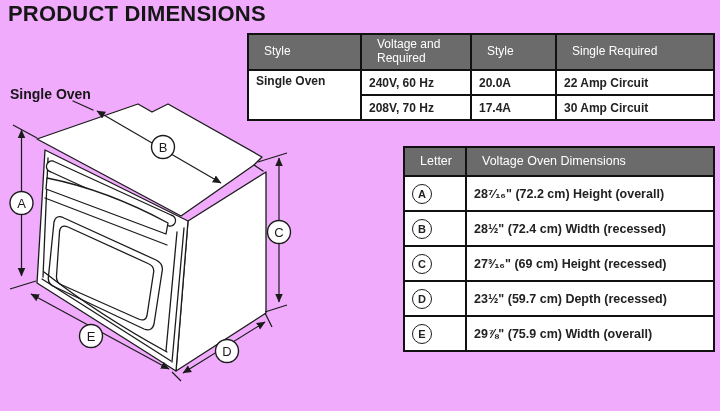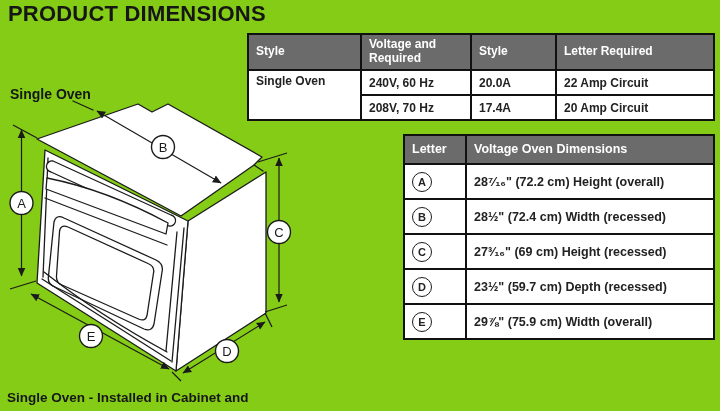--- a/index.html
+++ b/index.html
@@ -3,21 +3,21 @@
 <meta charset="utf-8">
 <style>
   :root{
     --header-bg:#6b6b6b;
     --header-fg:#ffffff;
     --line:#1b1b1b;
     --ink:#1b1b1b;
   }
   html,body{margin:0;padding:0;background:#fff;}
   .canvas{
-    position:relative;width:720px;height:411px;background:#84cc16;overflow:hidden;
+    position:relative;width:720px;height:411px;background:#f0abfc;overflow:hidden;
     font-family:"Liberation Sans","DejaVu Sans",sans-serif;color:var(--ink);
   }
   .page-title{
     position:absolute;left:8px;top:1px;margin:0;
     font-size:22px;font-weight:bold;letter-spacing:0.2px;color:#161616;
   }
   .oven-label{
     position:absolute;left:10px;top:86px;
     font-size:14px;font-weight:bold;color:#161616;
   }
@@ -29,25 +29,25 @@
   svg.drawing .ln{stroke:var(--line);stroke-width:1.3;fill:none;stroke-linejoin:round;stroke-linecap:round;}
   svg.drawing .face{stroke:var(--line);stroke-width:1.3;fill:#ffffff;stroke-linejoin:round;}
   svg.drawing .dim{stroke:var(--line);stroke-width:1.2;fill:none;}
   svg.drawing .callout{stroke:var(--line);stroke-width:1.4;fill:#ffffff;}
   svg.drawing text{font-family:"Liberation Sans","DejaVu Sans",sans-serif;font-size:13px;fill:var(--ink);text-anchor:middle;}
   table.spec{
     position:absolute;border-collapse:collapse;table-layout:fixed;
     background:#fff;font-size:12px;
   }
   table.power{left:247px;top:33px;width:466px;}
-  table.dims{left:403px;top:134px;width:310px;font-size:12.5px;}
+  table.dims{left:403px;top:146px;width:310px;font-size:12.5px;}
   .spec th{
     background:var(--header-bg);color:var(--header-fg);
     border:2px solid #111;text-align:left;vertical-align:middle;
-    padding:3px 7px;font-weight:bold;line-height:1.15;
+    padding:3px 15px;font-weight:normal;line-height:1.15;
   }
   .spec td{
     border:2px solid #111;padding:2px 7px;vertical-align:middle;
     font-weight:bold;color:#222;
   }
   table.power th{height:28px;}
   table.power td{height:19px;}
   table.power td.style-cell{vertical-align:top;padding-top:3px;}
   table.dims th{height:21px;}
   table.dims td{height:29px;}
@@ -134,34 +134,34 @@
         <col style="width:113px">
         <col style="width:110px">
         <col style="width:85px">
         <col style="width:158px">
       </colgroup>
     <thead>
       <tr>
         <th>Style</th>
         <th>Voltage and Required</th>
         <th>Style</th>
-        <th>Letter Required</th>
+        <th>Single Required</th>
       </tr>
     </thead>
     <tbody>
       <tr>
         <td class="style-cell" rowspan="2">Single Oven</td>
         <td>240V, 60 Hz</td>
         <td>20.0A</td>
         <td>22 Amp Circuit</td>
       </tr>
       <tr>
         <td>208V, 70 Hz</td>
         <td>17.4A</td>
-        <td>20 Amp Circuit</td>
+        <td>30 Amp Circuit</td>
       </tr>
     </tbody>
   </table>
 
   <table class="spec dims">
     <colgroup>
         <col style="width:62px">
         <col style="width:248px">
       </colgroup>
     <thead>
@@ -187,15 +187,14 @@
         <td><span class="badge">D</span></td>
         <td>23½" (59.7 cm) Depth (recessed)</td>
       </tr>
       <tr>
         <td><span class="badge">E</span></td>
         <td>29⅞" (75.9 cm) Width (overall)</td>
       </tr>
     </tbody>
   </table>
 
-  <div class="figure-caption">Single Oven - Installed in Cabinet and</div>
 
 </div>
 
 </body></html>

